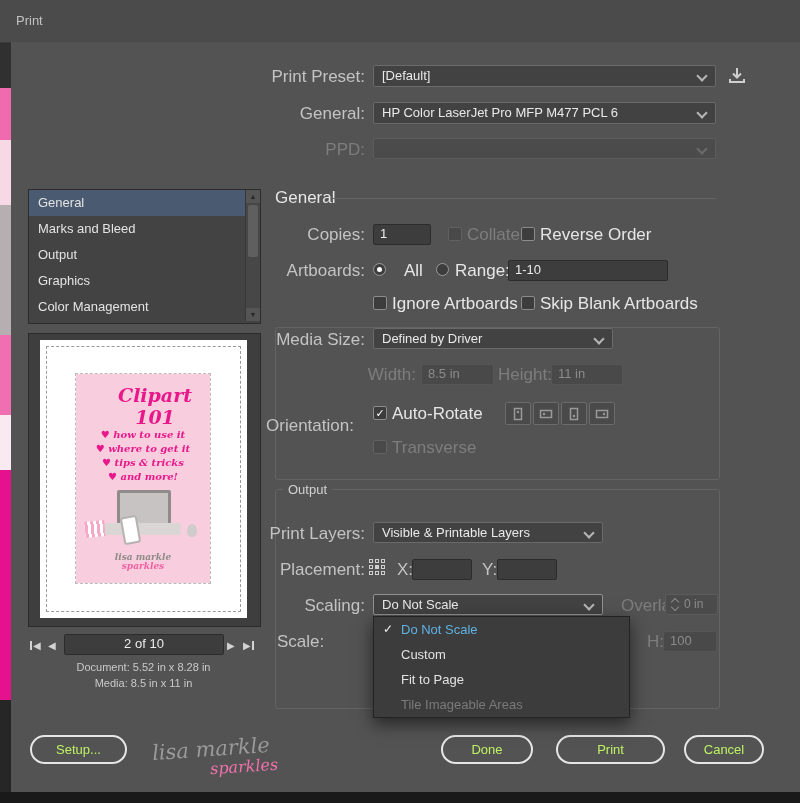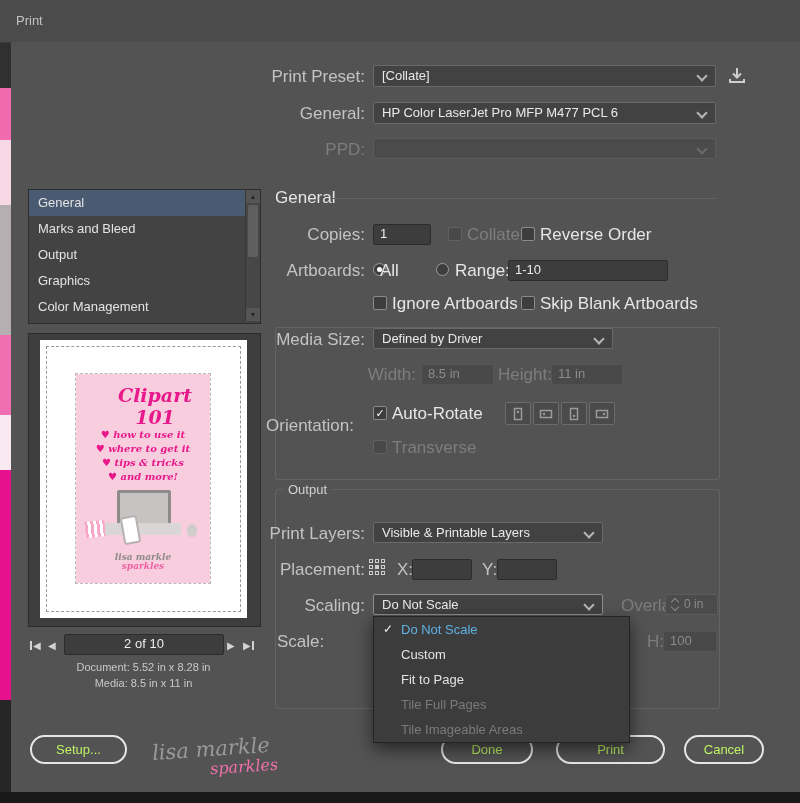--- a/index.html
+++ b/index.html
@@ -124,21 +124,21 @@
   <div class="a strip-seg" style="top:700px;height:103px;background:#262626;"></div>
 
   <div class="a titlebar">
     <span class="t">Print</span>
   </div>
 
   <div class="a dialog-bg"></div>
 
   <div class="a lbl right" style="left:240px;top:69px;width:125px;">Print Preset:</div>
   <div class="a dd" style="left:373px;top:65px;width:341px;height:20px;">
-    <span class="val">[Collate]</span>
+    <span class="val">[Default]</span>
     <span class="chev"></span>
   </div>
   <div class="a" style="left:727px;top:67px;width:20px;height:18px;">
     <svg width="20" height="18" viewBox="0 0 20 18">
       <path d="M10 1v8" stroke="#cfcfcf" stroke-width="2" fill="none"></path>
       <path d="M6 6.5l4 4 4-4" stroke="#cfcfcf" stroke-width="2" fill="none"></path>
       <path d="M3 12v3h14v-3" stroke="#cfcfcf" stroke-width="2" fill="none"></path>
     </svg>
   </div>
 
@@ -215,21 +215,21 @@
   <div class="a inp" style="left:373px;top:224px;width:44px;height:19px;">1</div>
   <div class="a cb dim" style="left:448px;top:227px;"></div>
   <div class="a lbl dim" style="left:467px;top:227px;">Collate</div>
   <div class="a cb" style="left:521px;top:227px;"></div>
   <div class="a lbl bright" style="left:540px;top:227px;">Reverse Order</div>
 
   <div class="a lbl right" style="left:255px;top:263px;width:110px;">Artboards:</div>
   <div class="a rb" style="left:373px;top:263px;">
     <span class="dot"></span>
   </div>
-  <div class="a lbl bright" style="left:380px;top:263px;">All</div>
+  <div class="a lbl bright" style="left:404px;top:263px;">All</div>
   <div class="a rb" style="left:436px;top:263px;"></div>
   <div class="a lbl bright" style="left:455px;top:263px;">Range:</div>
   <div class="a inp" style="left:508px;top:260px;width:146px;height:19px;">1-10</div>
 
   <div class="a cb" style="left:373px;top:296px;"></div>
   <div class="a lbl bright" style="left:392px;top:296px;">Ignore Artboards</div>
   <div class="a cb" style="left:521px;top:296px;"></div>
   <div class="a lbl bright" style="left:540px;top:296px;">Skip Blank Artboards</div>
 
   <div class="a groupbox" style="left:275px;top:327px;width:443px;height:151px;"></div>
@@ -321,23 +321,20 @@
   <div class="a menu" style="left:373px;top:616px;width:255px;">
     <div class="menu-item sel">
       <span class="check">✓</span>
       <span>Do Not Scale</span>
     </div>
     <div class="menu-item">
       <span>Custom</span>
     </div>
     <div class="menu-item">
       <span>Fit to Page</span>
-    </div>
-    <div class="menu-item dis">
-      <span>Tile Full Pages</span>
     </div>
     <div class="menu-item dis">
       <span>Tile Imageable Areas</span>
     </div>
   </div>
 
   <div class="a pill" style="left:30px;top:735px;width:93px;">Setup...</div>
   <div class="a wm-top" style="left:152px;top:737px;">lisa markle</div>
   <div class="a wm-bot" style="left:210px;top:757px;">sparkles</div>
   <div class="a pill" style="left:441px;top:735px;width:88px;">Done</div>

